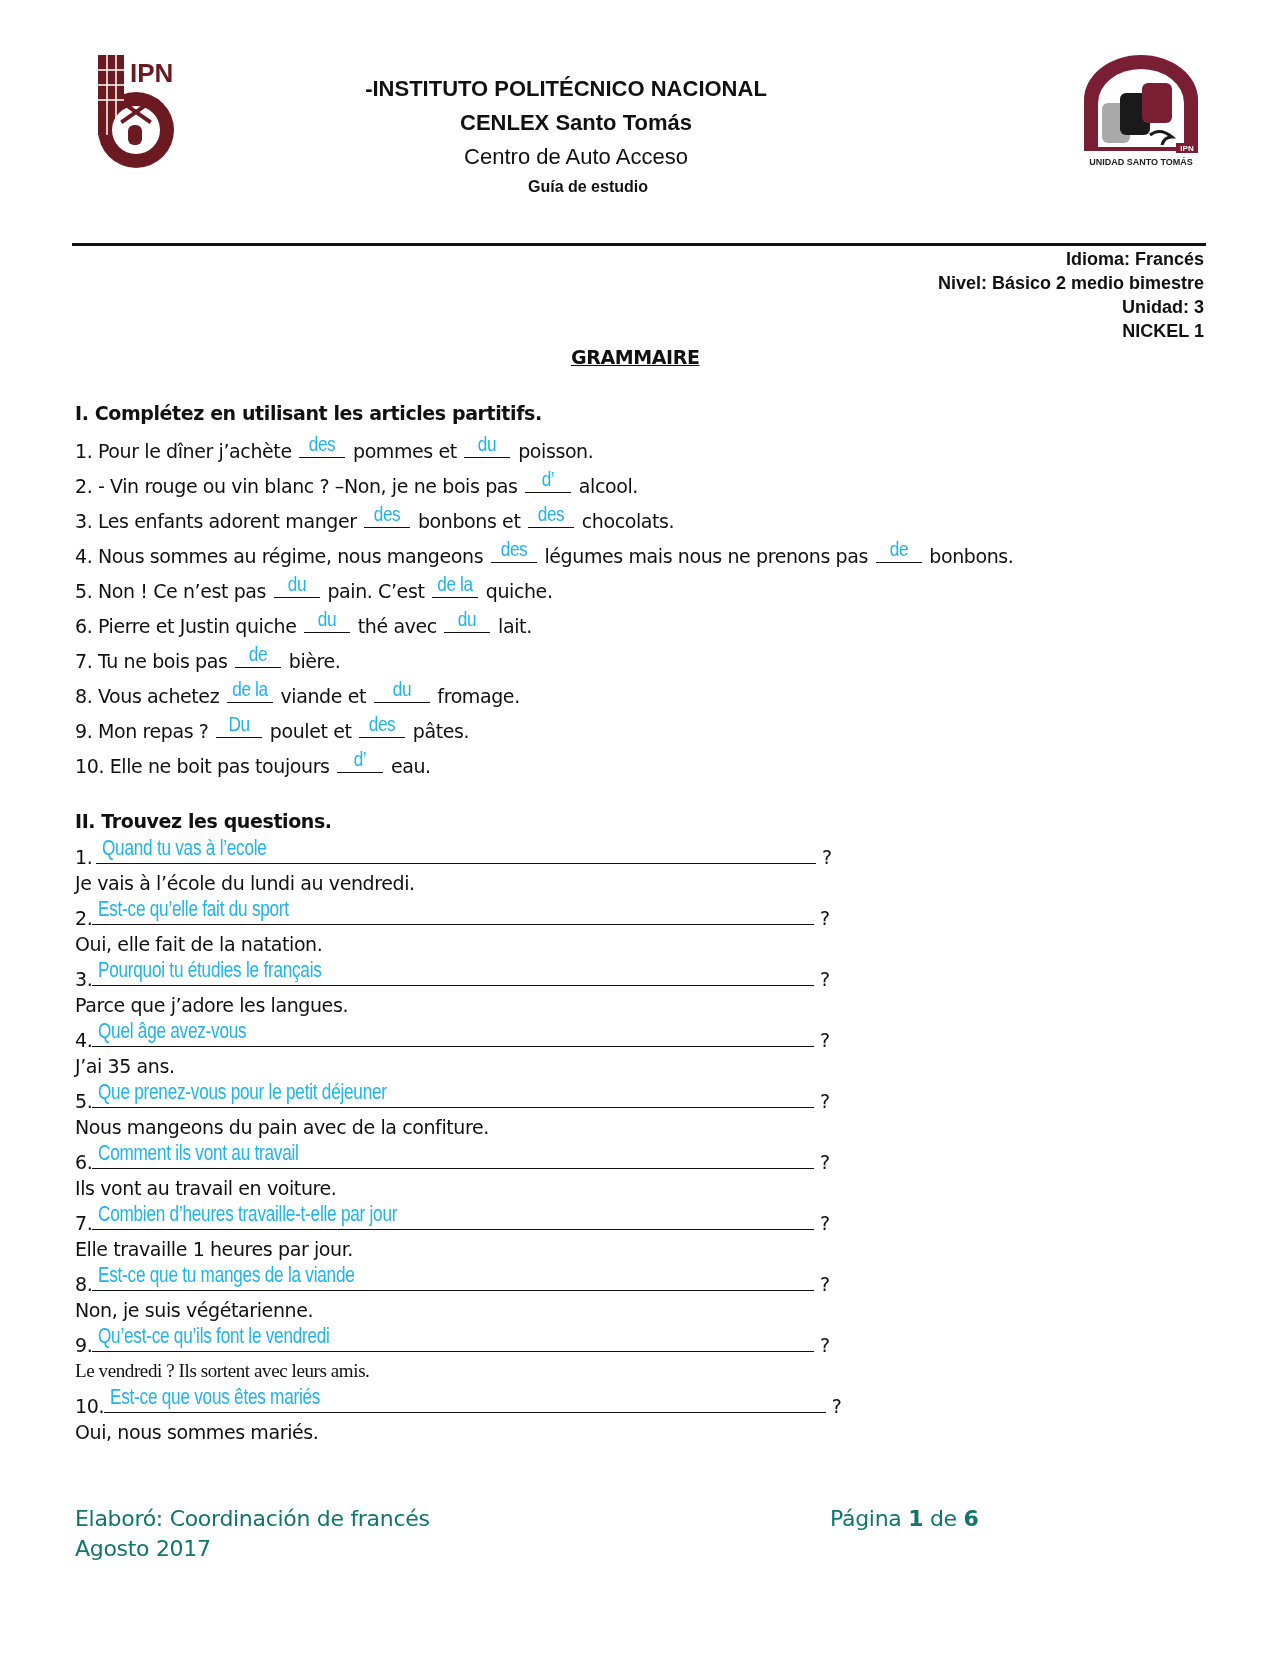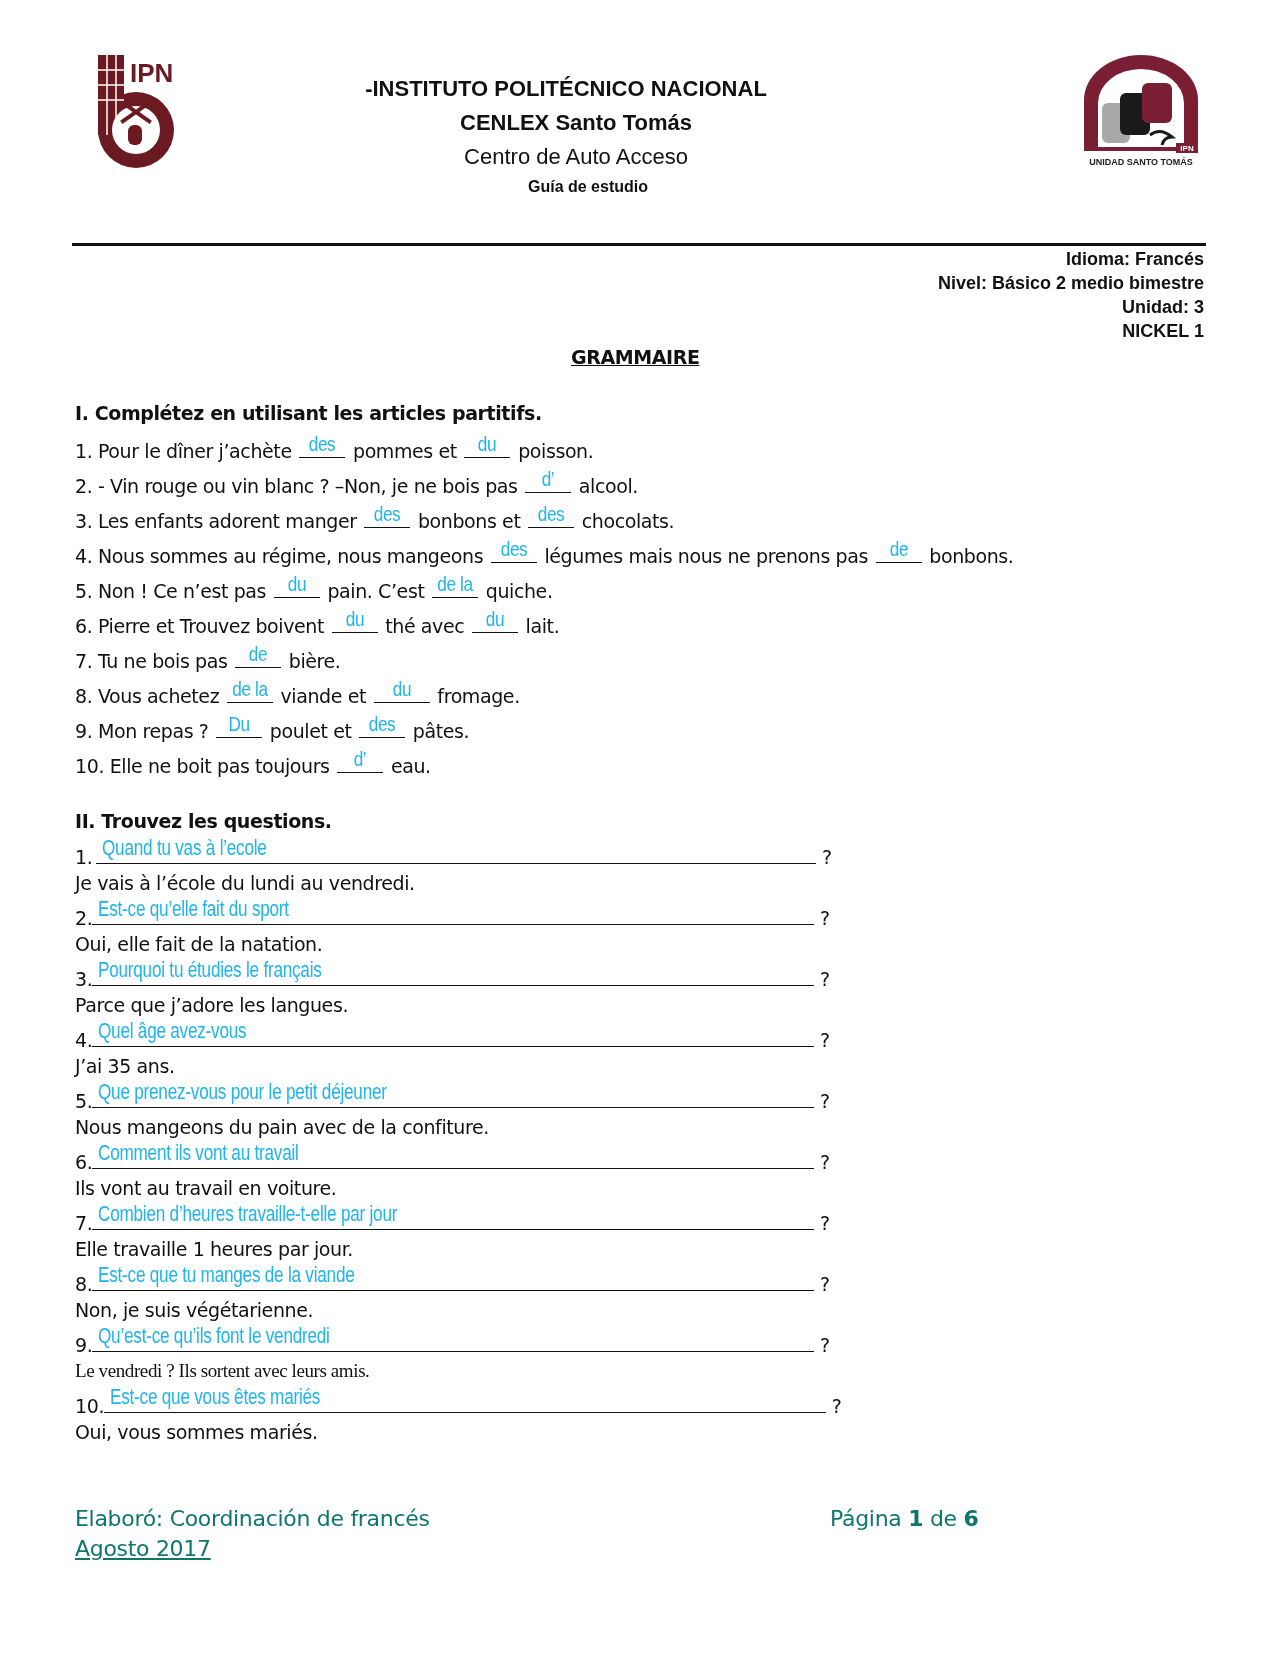--- a/index.html
+++ b/index.html
@@ -108,21 +108,21 @@
 
 <div class="abs body-text" style="top:577px;left:75px;">
   <span>5.</span> <span>Non ! Ce n’est pas</span>
   <span class="blank" style="width:46px;"><span class="ans">du</span></span>
   <span>pain. C’est</span>
   <span class="blank" style="width:46px;"><span class="ans">de la</span></span>
   <span>quiche.</span>
 </div>
 
 <div class="abs body-text" style="top:612px;left:75px;">
-  <span>6.</span> <span>Pierre et Trouvez boivent</span>
+  <span>6.</span> <span>Pierre et Justin quiche</span>
   <span class="blank" style="width:46px;"><span class="ans">du</span></span>
   <span>thé avec</span>
   <span class="blank" style="width:46px;"><span class="ans">du</span></span>
   <span>lait.</span>
 </div>
 
 <div class="abs body-text" style="top:647px;left:75px;">
   <span>7.</span> <span>Tu ne bois pas</span>
   <span class="blank" style="width:46px;"><span class="ans">de</span></span>
   <span>bière.</span>
@@ -193,19 +193,19 @@
 <div class="abs body-text" style="top:1299px;left:75px;">Non, je suis végétarienne.</div>
 
 <div class="abs body-text" style="top:1329px;left:75px;">
   <span>9.</span><span class="qline" style="width:722px;"><span class="qans">Qu’est-ce qu’ils font le vendredi</span></span> <span>?</span>
 </div>
 <div class="abs body-text" style="top:1360px;left:75px;font-family:Liberation Serif, serif;">Le vendredi ? Ils sortent avec leurs amis.</div>
 
 <div class="abs body-text" style="top:1390px;left:75px;">
   <span>10.</span><span class="qline" style="width:722px;"><span class="qans">Est-ce que vous êtes mariés</span></span> <span>?</span>
 </div>
-<div class="abs body-text" style="top:1421px;left:75px;">Oui, vous sommes mariés.</div>
+<div class="abs body-text" style="top:1421px;left:75px;">Oui, nous sommes mariés.</div>
 
 <div class="abs footer" style="top:1506px;left:75px;">Elaboró: Coordinación de francés</div>
-<div class="abs footer" style="top:1536px;left:75px;text-decoration:underline;">Agosto 2017</div>
+<div class="abs footer" style="top:1536px;left:75px;">Agosto 2017</div>
 <div class="abs footer" style="top:1506px;left:830px;">
   <span>Página</span> <b>1</b> <span>de</span> <b>6</b>
 </div>
 
 </body></html>

